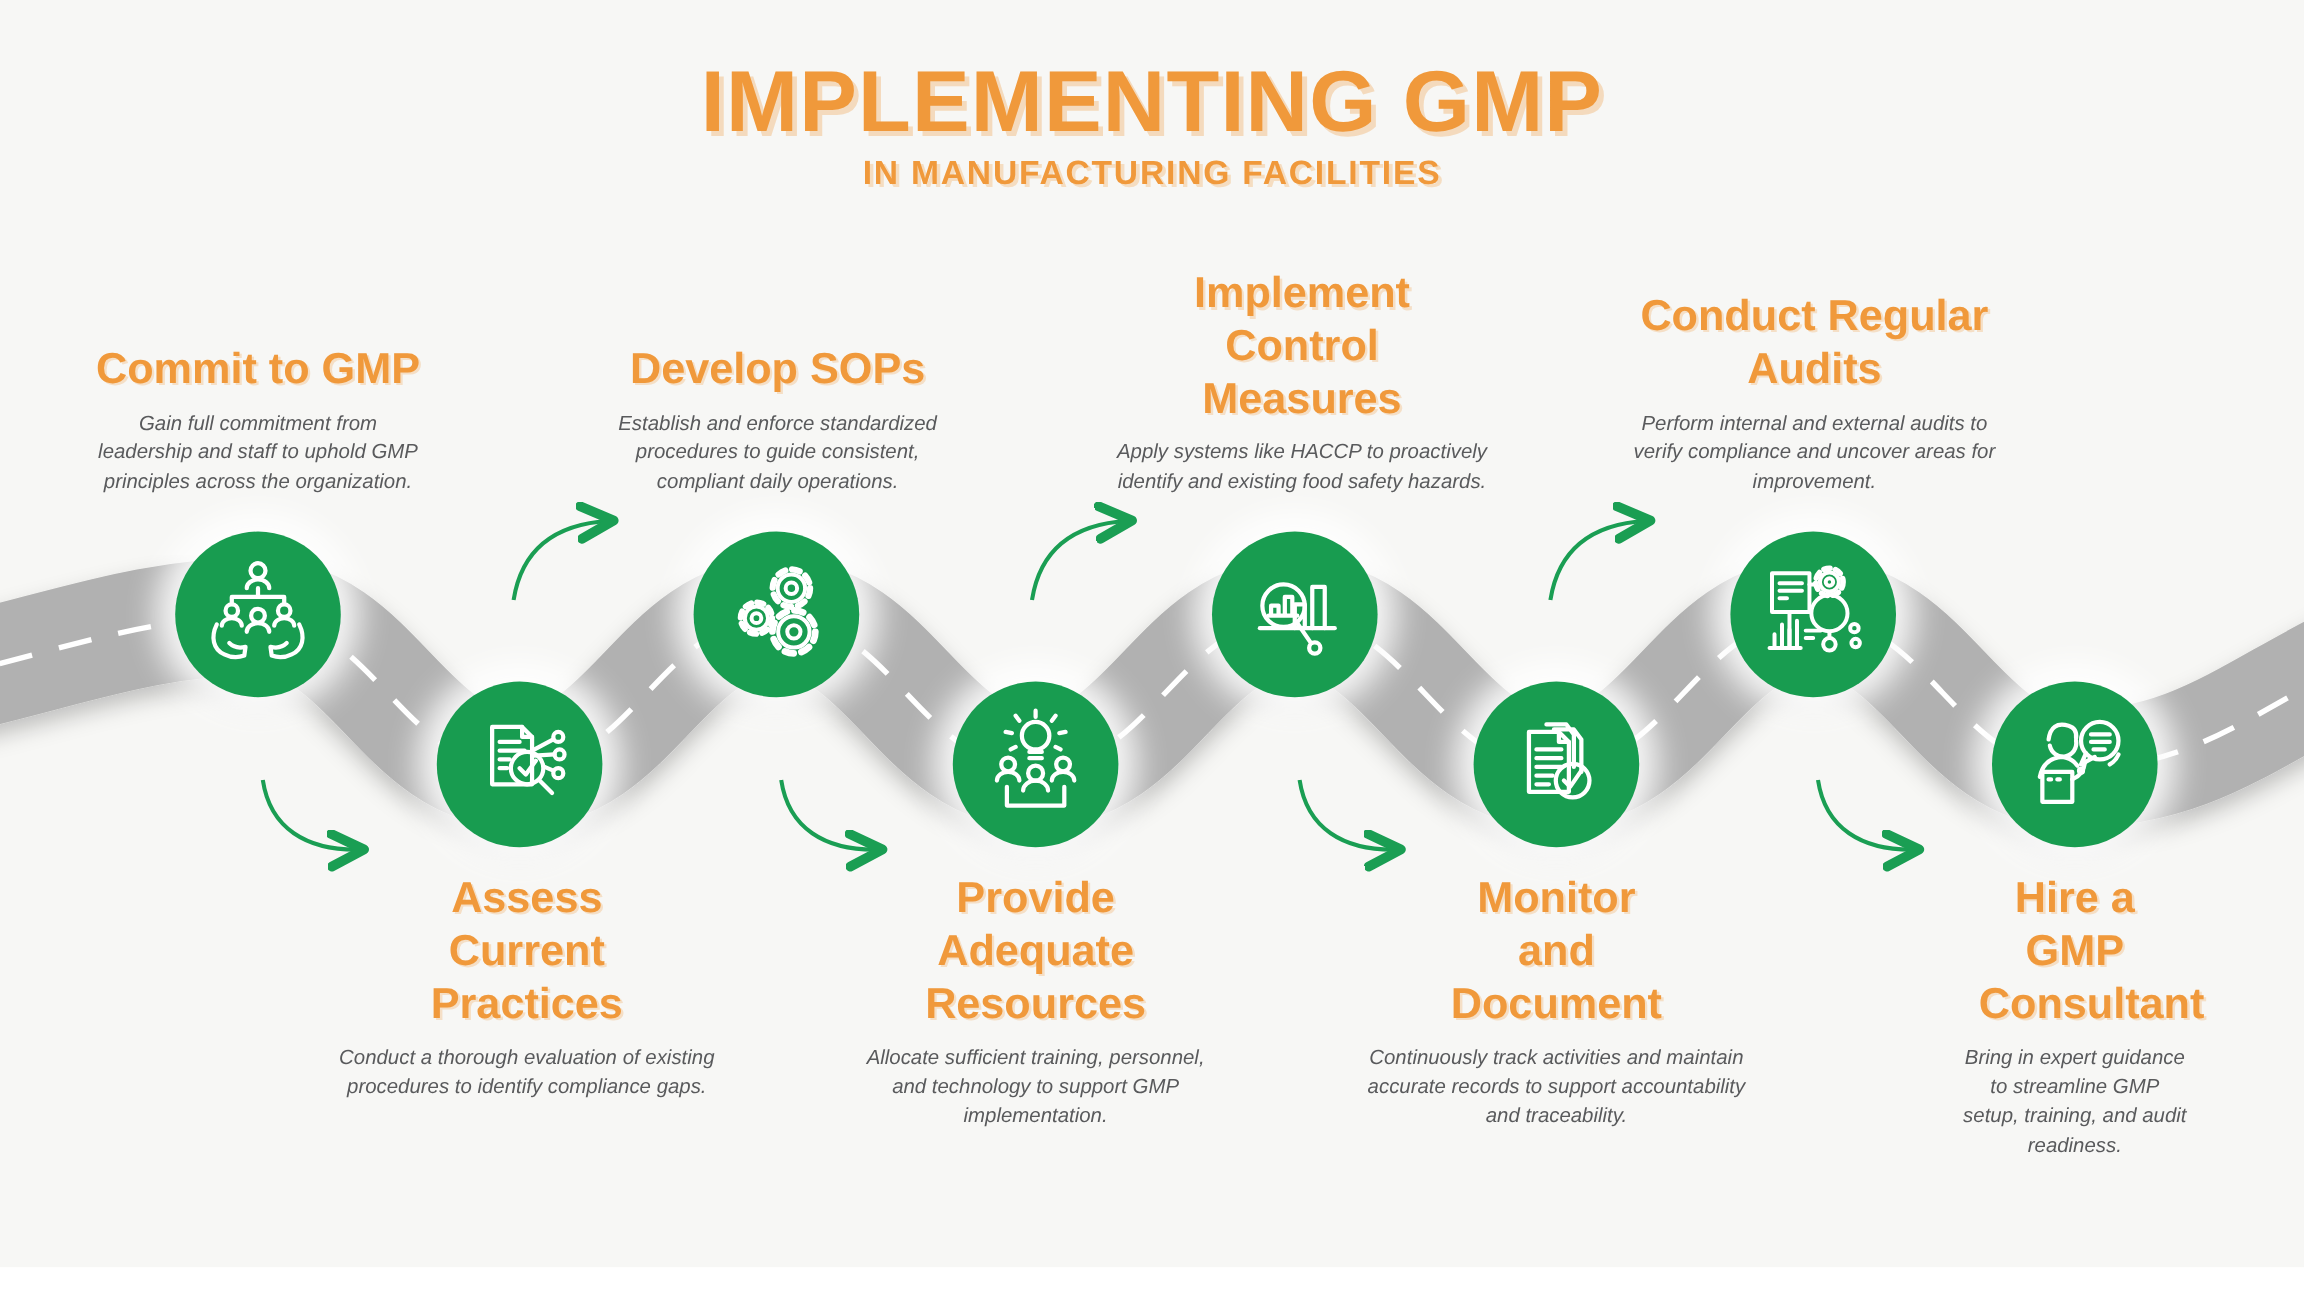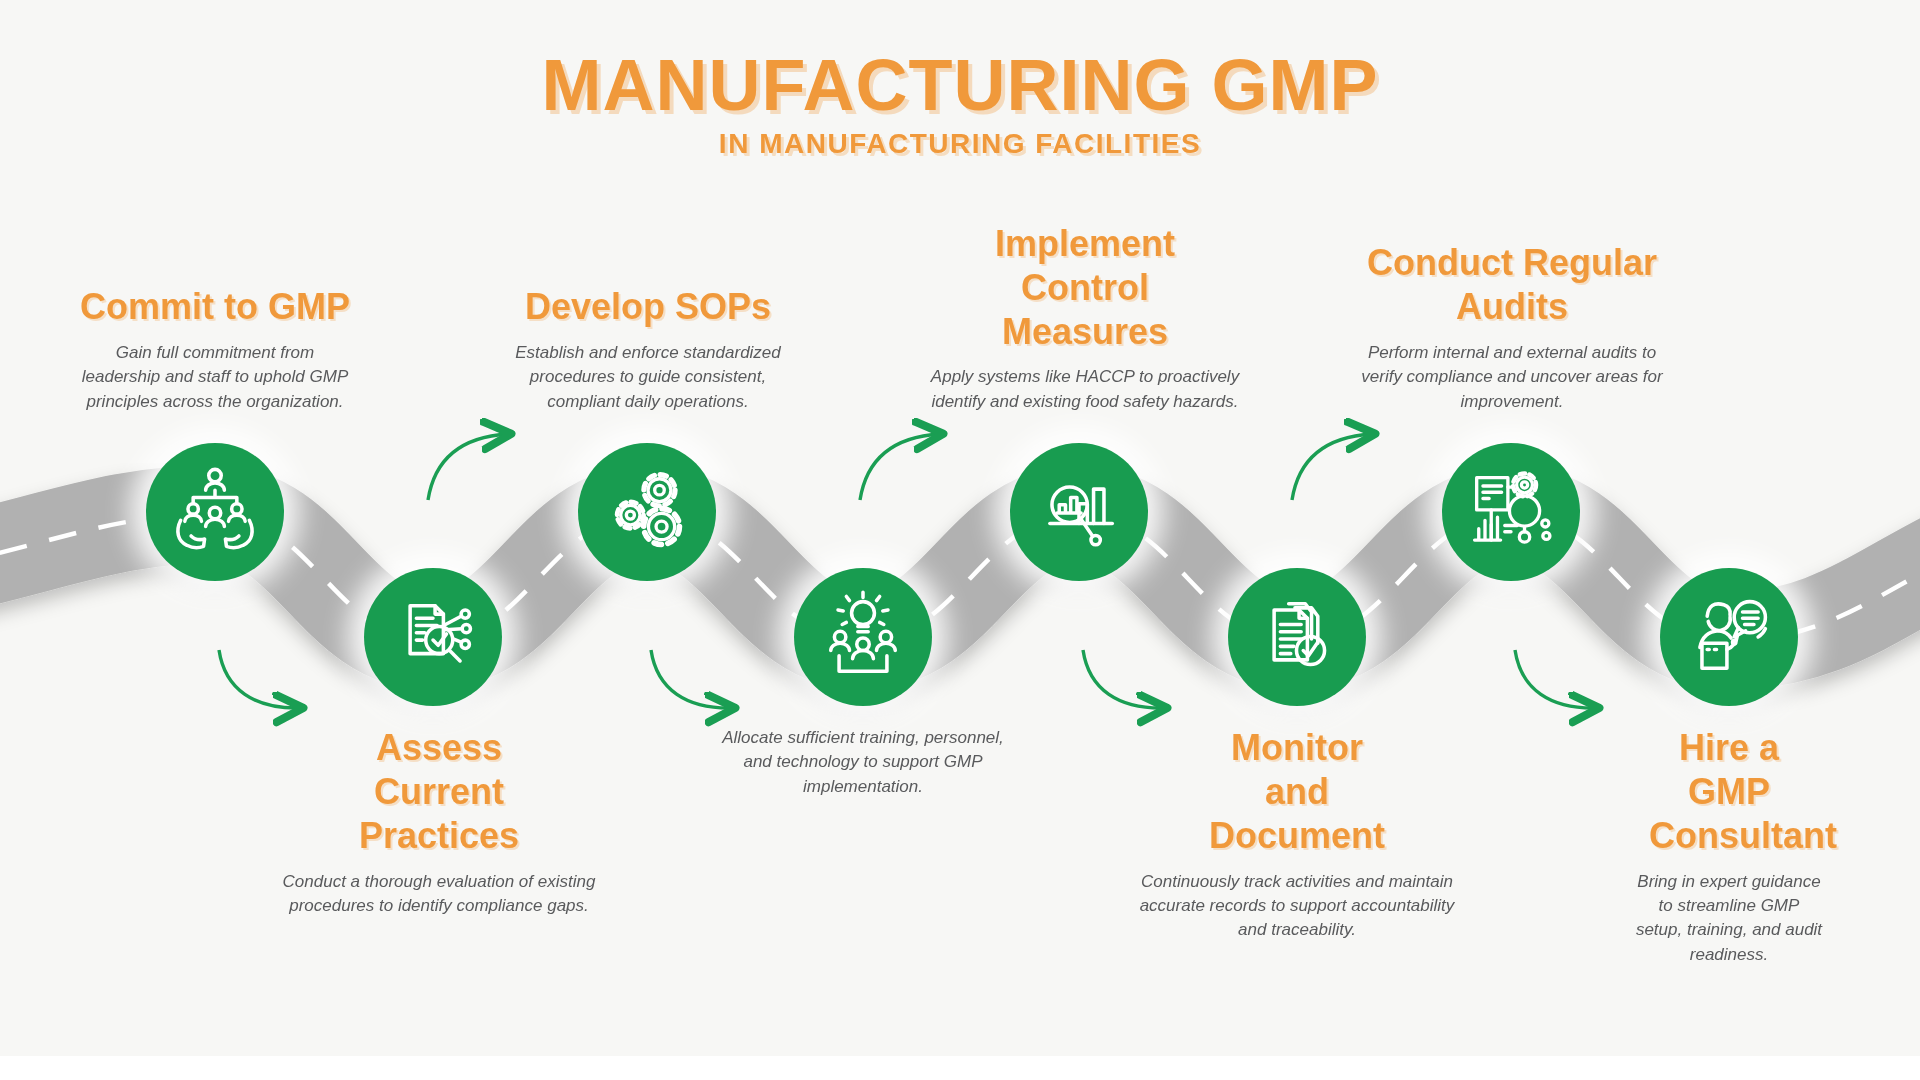--- a/index.html
+++ b/index.html
@@ -54,21 +54,21 @@
   .brand-text{font-size:44px;letter-spacing:.5px;font-weight:500;}
   .brand-first{color:#3E3F41;}
   .brand-second{color:#F0993B;}
 </style>
 </head>
 <body>
 
 <div class="canvas">
 
   <div class="title-wrap">
-    <h1 class="main-title">MANUFACTURING GMP</h1>
+    <h1 class="main-title">IMPLEMENTING GMP</h1>
     <h2 class="sub-title">IN MANUFACTURING FACILITIES</h2>
   </div>
 
   <svg class="road-svg" viewBox="0 0 1920 1080">
     <defs>
       <marker id="ah" markerWidth="14" markerHeight="14" refX="8" refY="5" orient="auto">
         <path d="M1,1 L9,5 L1,9" fill="none" stroke="#1A9E53" stroke-width="2.4" stroke-linecap="round" stroke-linejoin="round"></path>
       </marker>
       <filter id="roadShadow" x="-20%" y="-40%" width="140%" height="200%">
         <feDropShadow dx="0" dy="9" stdDeviation="9" flood-color="#000000" flood-opacity="0.22"></feDropShadow>
@@ -267,20 +267,21 @@
     <h3 class="step-heading">Conduct Regular Audits</h3>
     <p class="step-body w-b320">Perform internal and external audits to verify compliance and uncover areas for improvement.</p>
   </div>
 
   <div class="step-text bottom" style="left:439px;">
     <h3 class="step-heading w-h230">Assess Current Practices</h3>
     <p class="step-body w-b340">Conduct a thorough evaluation of existing procedures to identify compliance gaps.</p>
   </div>
 
   <div class="step-text bottom" style="left:863px;">
+    <h3 class="step-heading w-h265">Provide Adequate Resources</h3>
     <p class="step-body w-b310">Allocate sufficient training, personnel, and technology to support GMP implementation.</p>
   </div>
 
   <div class="step-text bottom" style="left:1297px;">
     <h3 class="step-heading w-h180">Monitor and Document</h3>
     <p class="step-body w-b335">Continuously track activities and maintain accurate records to support accountability and traceability.</p>
   </div>
 
   <div class="step-text bottom" style="left:1729px;">
     <h3 class="step-heading w-h160">Hire a GMP Consultant</h3>

